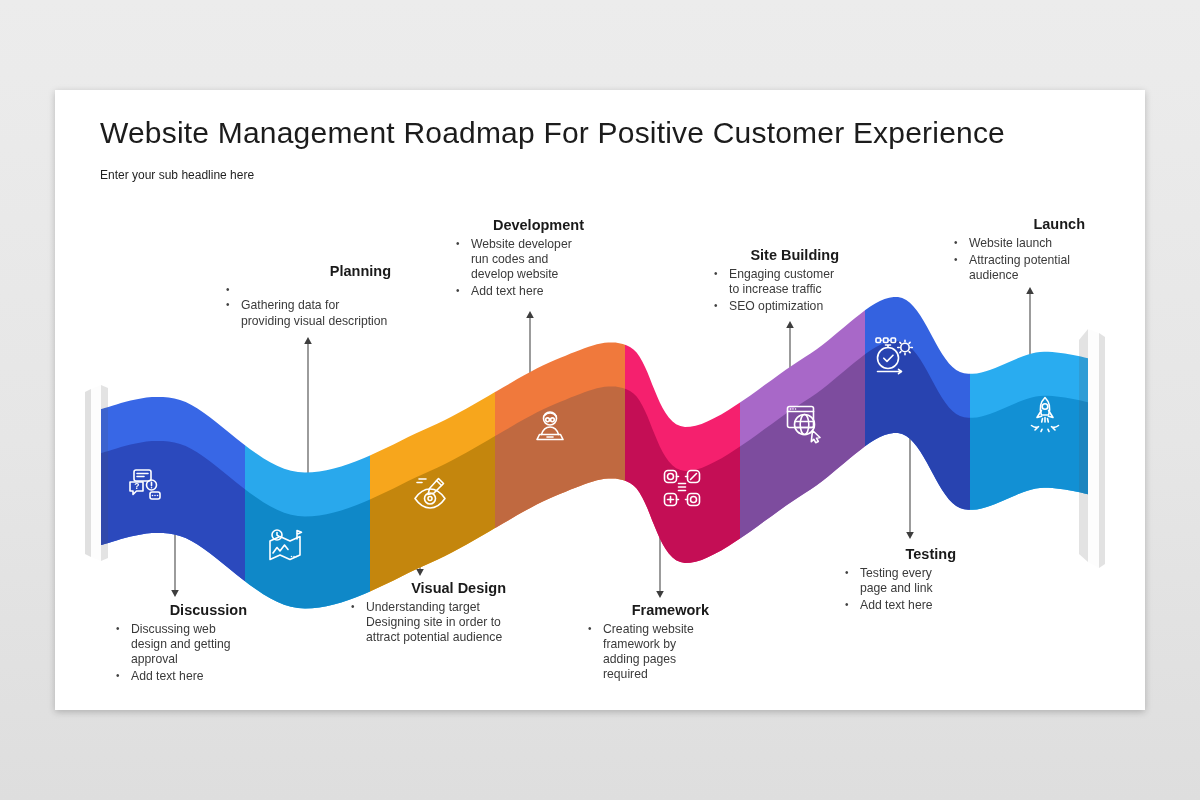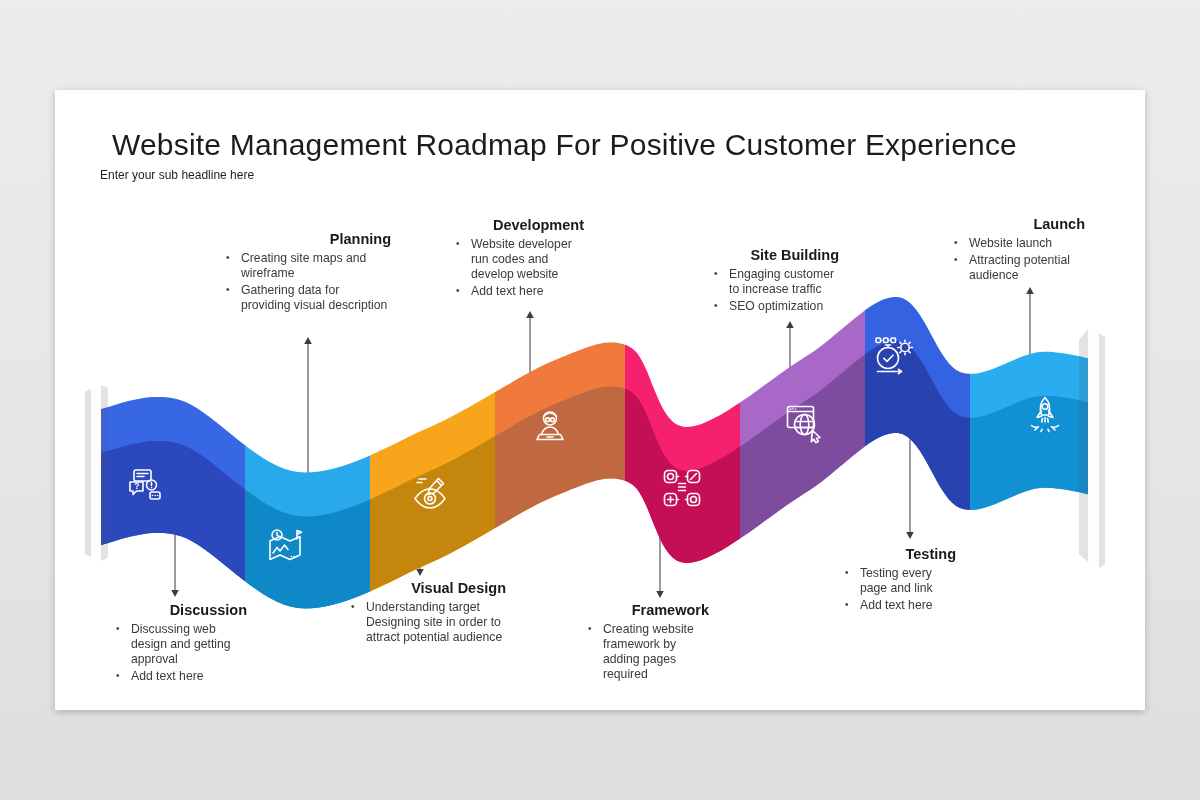--- a/index.html
+++ b/index.html
@@ -1,19 +1,19 @@
 <!DOCTYPE html>
 <html><head>
 <meta charset="utf-8">
 <style>
   html,body{margin:0;padding:0;}
   body{width:1200px;height:800px;overflow:hidden;font-family:"Liberation Sans",sans-serif;}
   .page-bg{position:relative;width:1200px;height:800px;background:linear-gradient(180deg,#ececec 0%,#e6e6e6 55%,#dedede 100%);}
   .slide{position:absolute;left:55px;top:90px;width:1090px;height:620px;background:#ffffff;box-shadow:0 2px 7px rgba(0,0,0,.22);}
-  .slide-title{position:absolute;left:45px;top:26px;margin:12px;font-size:30px;font-weight:500;color:#1c1c1c;letter-spacing:.2px;white-space:nowrap;}
+  .slide-title{position:absolute;left:45px;top:26px;margin:0;font-size:30px;font-weight:500;color:#1c1c1c;letter-spacing:.2px;white-space:nowrap;}
   .slide-subtitle{position:absolute;left:45px;top:78px;font-size:12px;color:#1f1f1f;}
   #ribbon-svg{position:absolute;left:0;top:0;}
   #labels{position:absolute;left:0;top:0;width:100%;height:100%;}
   .stage{position:absolute;}
   .stage h3{margin:0 0 4px 0;font-size:14.5px;font-weight:700;color:#1a1a1a;text-align:right;}
   .brow{display:flex;margin:0 0 2px 0;padding-left:7px;font-size:12.2px;line-height:1.24;color:#3a3a3a;}
   .brow .dot{flex:0 0 15px;font-size:10px;padding-top:1px;color:#424242;}
   .brow .txt{flex:1;}
 </style>
 </head>
@@ -180,25 +180,24 @@
           <h3>Discussion</h3>
           <div class="brow">
             <span class="dot">•</span>
             <span class="txt">Discussing web design and getting approval</span>
           </div>
           <div class="brow">
             <span class="dot">•</span>
             <span class="txt">Add text here</span>
           </div>
         </div>
-        <div class="stage" style="left: 164px; top: 141px; width: 172px;">
+        <div class="stage" style="left: 164px; top: 173px; width: 172px;">
           <h3>Planning</h3>
           <div class="brow">
             <span class="dot">•</span>
-            <span class="txt">Creating site maps and wireframe</span>
           </div>
           <div class="brow">
             <span class="dot">•</span>
             <span class="txt">Gathering data for providing visual description</span>
           </div>
         </div>
         <div class="stage" style="left: 289px; top: 490px; width: 162px;">
           <h3>Visual Design</h3>
           <div class="brow">
             <span class="dot">•</span>

